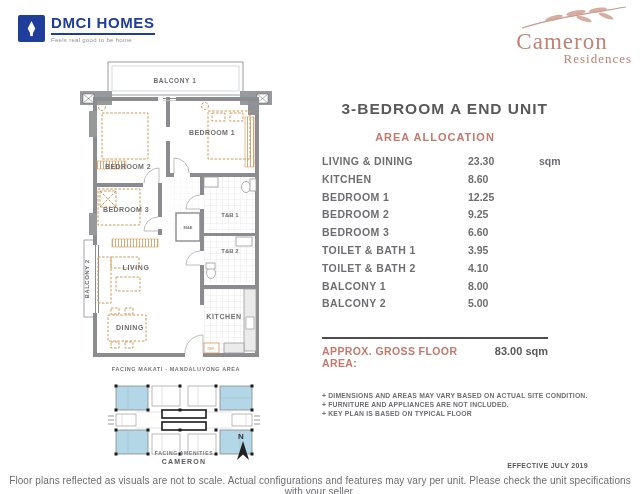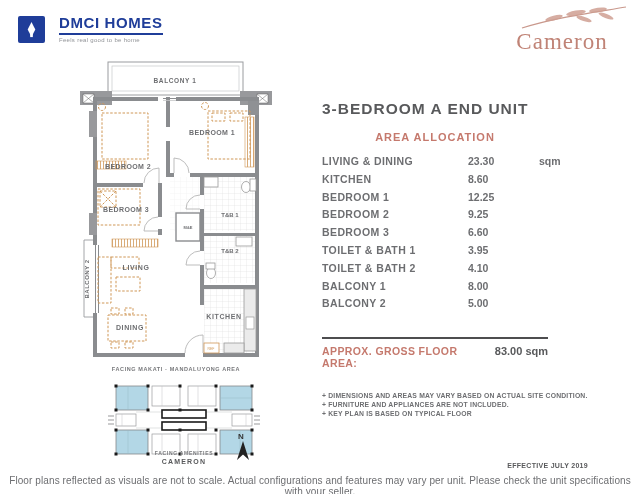--- a/index.html
+++ b/index.html
@@ -1,32 +1,32 @@
 <!DOCTYPE html>
 <html><head>
 <meta charset="utf-8">
 <style>
   * { margin:0; padding:0; box-sizing:border-box; }
   html,body { width:640px; height:494px; background:#ffffff; }
   body { font-family:"Liberation Sans", sans-serif; position:relative; overflow:hidden; color:#6d6e71; }
   .abs { position:absolute; }
 
   
-  .dmci-logo { left:18px; top:15px; display:flex; align-items:flex-end; gap:14px; }
+  .dmci-logo { left:18px; top:15px; display:flex; align-items:center; gap:6px; }
   .dmci-icon { width:27px; height:27px; background:#1f3d99; border-radius:2px; display:flex; align-items:center; justify-content:center; }
   .dmci-name { font-size:15px; font-weight:800; color:#1f3d99; letter-spacing:0.6px; border-bottom:2px solid #1f3d99; padding-bottom:1px; line-height:1.1; }
   .dmci-tagline { font-size:6px; color:#909296; margin-top:2px; letter-spacing:0.3px; }
 
   .cameron-logo { left:488px; top:4px; width:148px; text-align:center; }
   .cameron-name { font-family:"Liberation Serif", serif; font-size:23px; color:#c08376; letter-spacing:1px; line-height:1; margin-top:-4px; }
   .cameron-sub { font-family:"Liberation Serif", serif; font-size:13px; color:#c08376; letter-spacing:1px; text-align:right; padding-right:4px; margin-top:-2px; }
 
   
   .right-col { left:322px; top:100px; width:226px; }
-  .unit-title { font-size:15.5px; font-weight:700; color:#58595b; letter-spacing:1px; text-align:left; }
+  .unit-title { font-size:15.5px; font-weight:700; color:#58595b; letter-spacing:1px; text-align:right; }
   .section-heading { font-size:11px; font-weight:700; color:#c5796d; letter-spacing:1px; text-align:center; margin-top:13px; }
   .area-table { margin-top:12px; }
   .area-row { display:flex; align-items:baseline; height:17.8px; }
   .area-label { flex:1; font-size:10.5px; font-weight:700; letter-spacing:0.4px; color:#6d6e71; }
   .area-num { width:55px; text-align:left; font-size:10.5px; font-weight:700; color:#6d6e71; }
   .area-suffix { width:25px; font-size:10.5px; font-weight:700; color:#6d6e71; padding-left:16px; }
   .divider { left:322px; top:337px; width:226px; height:2px; background:#4d4d4f; }
   .gross-row { left:322px; top:345px; width:226px; display:flex; align-items:baseline; }
   .gross-label { flex:1; font-size:10.5px; font-weight:700; color:#c5796d; letter-spacing:0.4px; }
   .gross-value { font-size:11px; font-weight:700; color:#58595b; }
@@ -68,20 +68,21 @@
     <path d="M8,24 C40,14 70,10 112,3" stroke="#c9988c" stroke-width="1.2" fill="none"></path>
     <g fill="#cf9f92" opacity="0.85">
       <ellipse cx="40" cy="14" rx="9" ry="2.4" transform="rotate(-14 40 14)"></ellipse>
       <ellipse cx="62" cy="9" rx="10" ry="2.6" transform="rotate(-10 62 9)"></ellipse>
       <ellipse cx="84" cy="6" rx="9" ry="2.3" transform="rotate(-8 84 6)"></ellipse>
       <ellipse cx="70" cy="15" rx="8" ry="2.2" transform="rotate(18 70 15)"></ellipse>
       <ellipse cx="92" cy="12" rx="8" ry="2.1" transform="rotate(22 92 12)"></ellipse>
     </g>
   </svg>
   <div class="cameron-name">Cameron</div>
+  <div class="cameron-sub">Residences</div>
 </div>
 
 <div class="abs right-col">
   <div class="unit-title">3-BEDROOM A END UNIT</div>
   <div class="section-heading">AREA ALLOCATION</div>
   <div class="area-table">
     <div class="area-row">
         <span class="area-label">LIVING &amp; DINING</span>
         <span class="area-num">23.30</span>
         <span class="area-suffix"> sqm</span>

